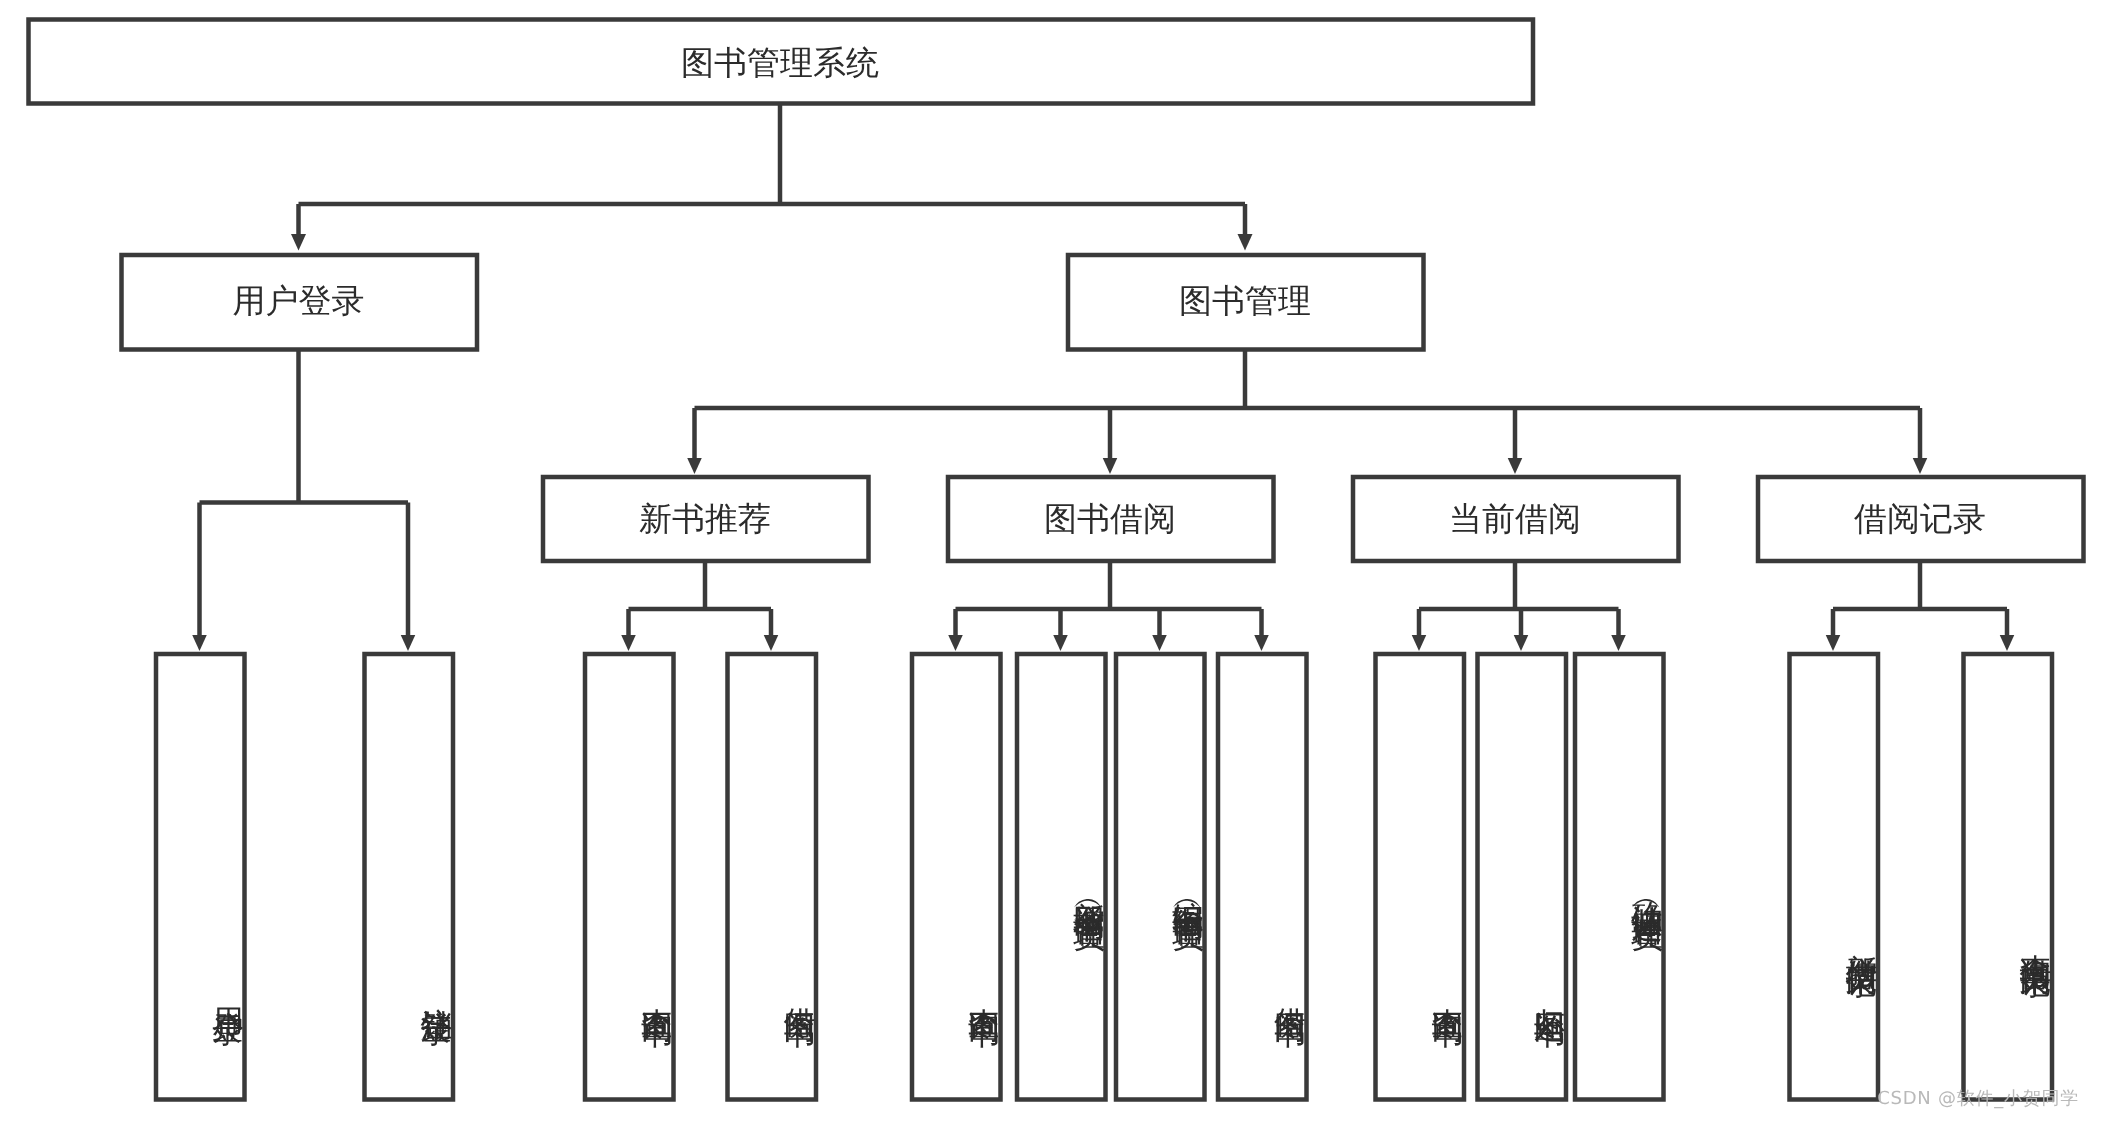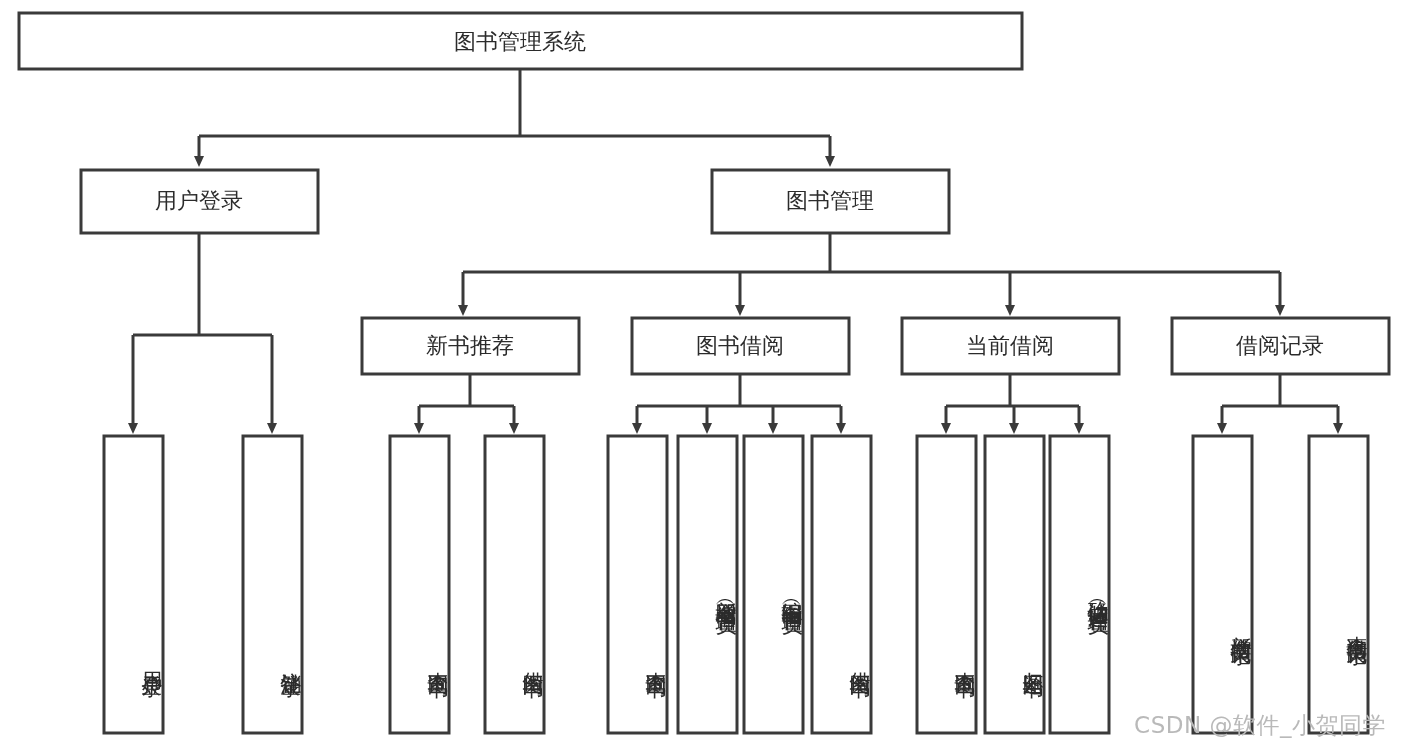--- a/index.html
+++ b/index.html
@@ -61,21 +61,21 @@
     justify-content: center;
     white-space: nowrap;
     pointer-events: none;
     text-align: center;
   }
   .watermark {
     position: absolute;
     right: 8px;
     bottom: 6px;
     font-family: "DejaVu Sans", "Liberation Sans", sans-serif;
-    font-size: 23px;
+    font-size: 12px;
     color: #b9b9b9;
     letter-spacing: 0.5px;
     white-space: nowrap;
   }
 </style>
 </head>
 <body>
 
 <div id="diagram-root">
 

